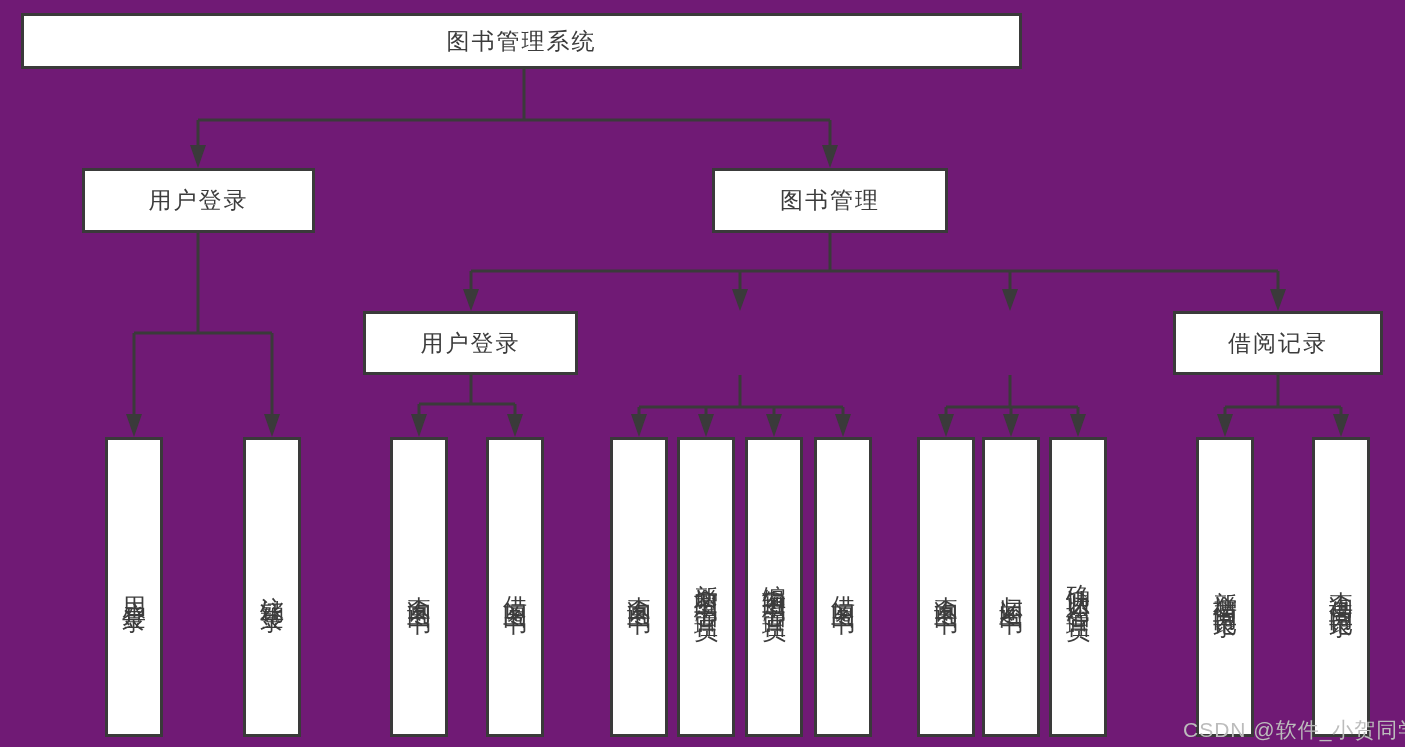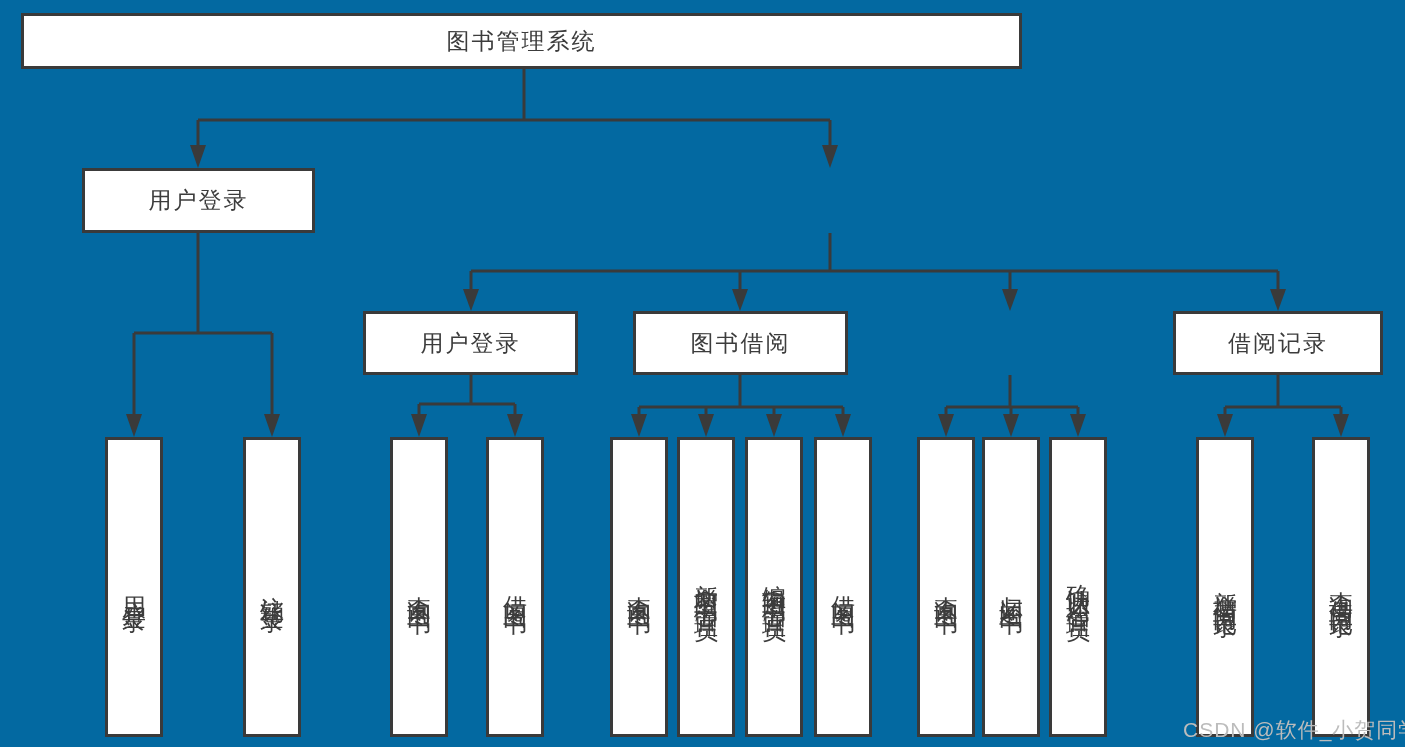--- a/index.html
+++ b/index.html
@@ -1,20 +1,20 @@
 <!DOCTYPE html>
 <html><head>
 <meta charset="utf-8">
 <style>
   html, body { margin: 0; padding: 0; background: #ffffff; }
   #stage {
     position: relative;
     width: 1405px;
     height: 747px;
-    background: #0369a1;
+    background: #701a75;
     font-family: "Liberation Sans", "DejaVu Sans", sans-serif;
     overflow: hidden;
   }
   #connectors {
     position: absolute;
     left: 0; top: 0;
     width: 1405px; height: 747px;
   }
   .node {
     position: absolute;
@@ -140,27 +140,27 @@
     </g>
   </svg>
 
   <div class="node" style="left:21px; top:13px; width:1001px; height:56px;">
     <span>图书管理系统</span>
   </div>
 
   <div class="node" style="left:82px; top:168px; width:233px; height:65px;">
     <span>用户登录</span>
   </div>
+  <div class="node" style="left:712px; top:168px; width:236px; height:65px;">
+    <span>图书管理</span>
+  </div>
 
   <div class="node" style="left:363px; top:311px; width:215px; height:64px;">
     <span>用户登录</span>
   </div>
-  <div class="node" style="left:633px; top:311px; width:215px; height:64px;">
-    <span>图书借阅</span>
-  </div>
   <div class="node" style="left:1173px; top:311px; width:210px; height:64px;">
     <span>借阅记录</span>
   </div>
 
   <div class="leaf" style="left:105px;">
     <span class="vtext">用户登录</span>
   </div>
   <div class="leaf" style="left:243px;">
     <span class="vtext">注销登录</span>
   </div>

